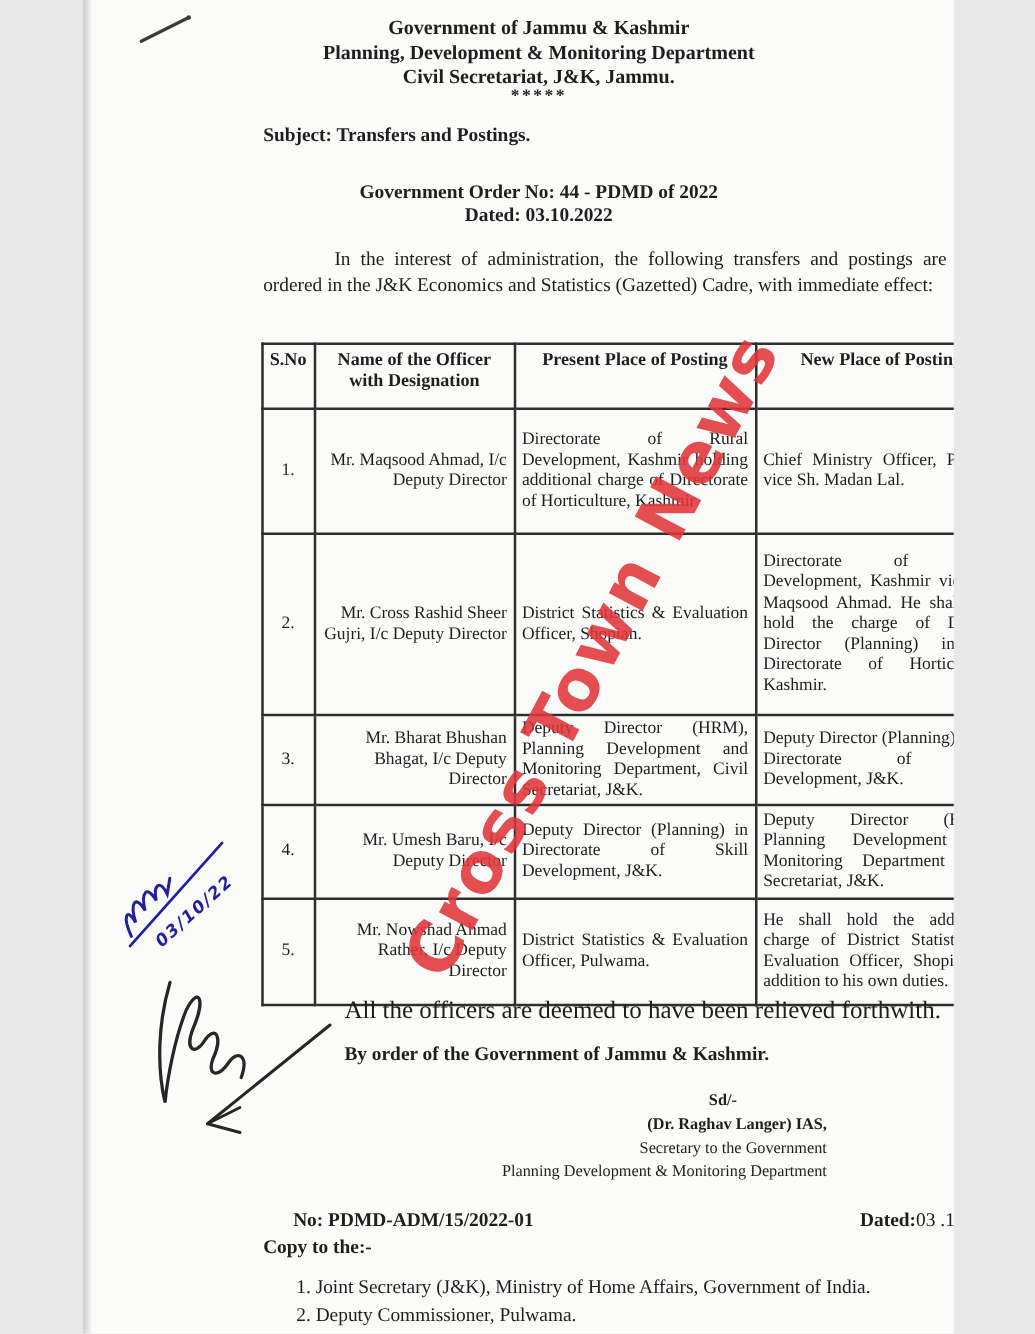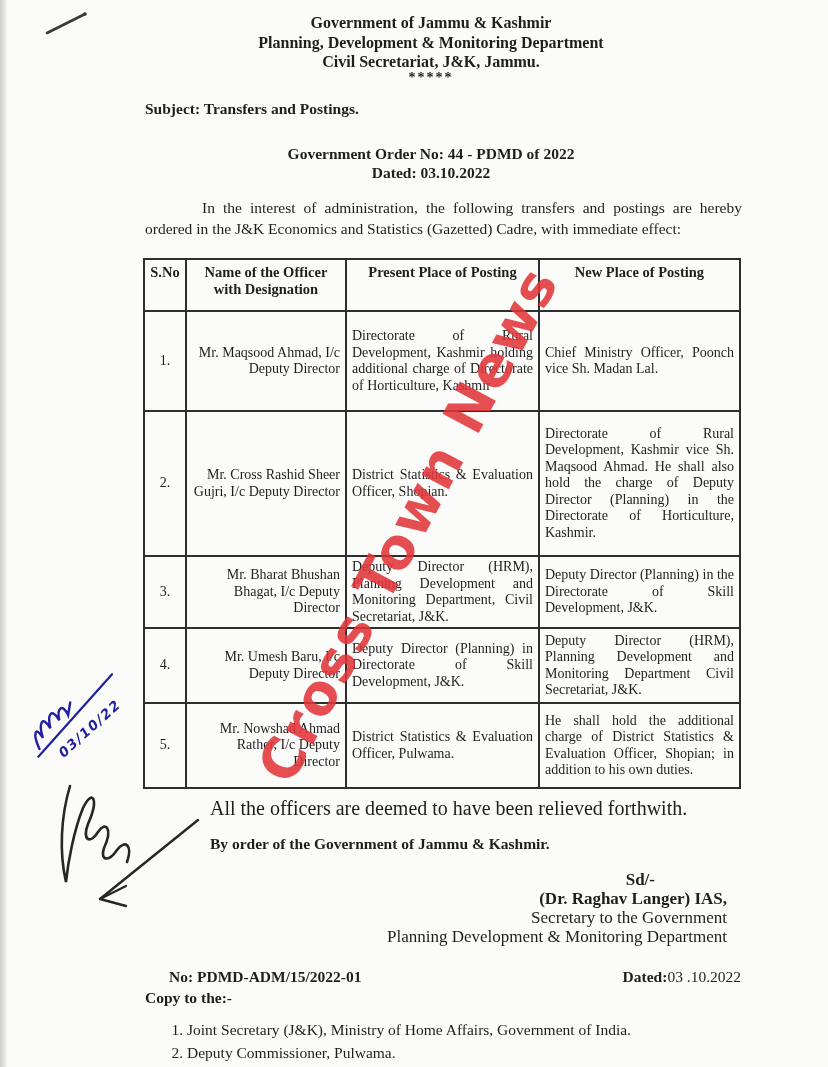--- a/index.html
+++ b/index.html
@@ -1,57 +1,57 @@
 <!DOCTYPE html>
 <html><head>
 <meta charset="utf-8">
 <style>
   html,body{margin:0;padding:0;background:#e9e9e9;}
   .page{
-    position:relative;width:828px;height:1067px;margin:0 auto;
+    position:relative;width:697px;height:1067px;margin:0 auto;
     background:#fbfbfa;overflow:hidden;
     font-family:"Liberation Serif",serif;color:#1e1e1e;
   }
   .scan-edge{position:absolute;left:0;top:0;bottom:0;width:7px;
     background:linear-gradient(to right,#cccccc,#f3f3f1);}
   .pen-mark{position:absolute;left:44px;top:8px;width:46px;height:30px;}
 
   .hdr{position:absolute;top:13px;left:34px;right:0;text-align:center;
     font-weight:bold;font-size:16px;line-height:19.5px;}
   .stars{font-size:14px;letter-spacing:2px;line-height:12px;}
 
   .subject{position:absolute;top:100px;left:145px;font-weight:bold;font-size:15.5px;}
 
   .order-block{position:absolute;top:144px;left:34px;right:0;text-align:center;
     font-weight:bold;font-size:15.5px;line-height:19px;}
 
   .intro{position:absolute;top:197px;left:145px;width:597px;margin:0;
     font-size:15.5px;line-height:21px;text-align:justify;text-indent:57px;}
 
-  table.order-table{position:absolute;top:258px;left:143px;width:596px;
+  table.order-table{position:absolute;top:274px;left:143px;width:596px;
     border-collapse:collapse;table-layout:fixed;
     font-size:14px;line-height:16.5px;border-radius:19px;}
   .order-table th,.order-table td{border:2px solid #2e2e2e;padding:2px 5px;overflow:hidden;}
   .order-table th{font-weight:bold;vertical-align:top;padding-top:4px;font-size:14.5px;}
   .order-table td{vertical-align:middle;}
   .order-table thead tr{height:52px;}
   .order-table tbody tr:nth-child(1){height:100px;}
   .order-table tbody tr:nth-child(2){height:145px;}
   .order-table tbody tr:nth-child(3){height:70px;}
   .order-table tbody tr:nth-child(4){height:75px;}
   .order-table tbody tr:nth-child(5){height:85px;}
   .c-sno{text-align:center;}
   .c-name{text-align:right;}
   .c-just{text-align:justify;}
 
   .relieved{position:absolute;top:797px;left:210px;font-size:20px;font-family:Liberation Serif, serif;}
   .byorder{position:absolute;top:835px;left:210px;font-weight:bold;font-size:15.5px;}
 
   .sig-block{position:absolute;top:870px;right:101px;text-align:right;
-    font-size:17px;line-height:19px;}
+    font-size:13px;line-height:19px;}
   .sig-block .sd{font-weight:bold;padding-right:72px;}
   .sig-block .sig-name{font-weight:bold;}
 
   .ref-row{position:absolute;top:966px;left:145px;width:596px;
     display:flex;justify-content:space-between;font-size:15.5px;line-height:21px;}
   .ref-no{font-weight:bold;margin-left:24px;}
   .copy-to{font-weight:bold;}
   .ref-date .b{font-weight:bold;margin-right:0;}
 
   ol.copies{position:absolute;top:1018px;left:163px;margin:0;padding-left:24px;

